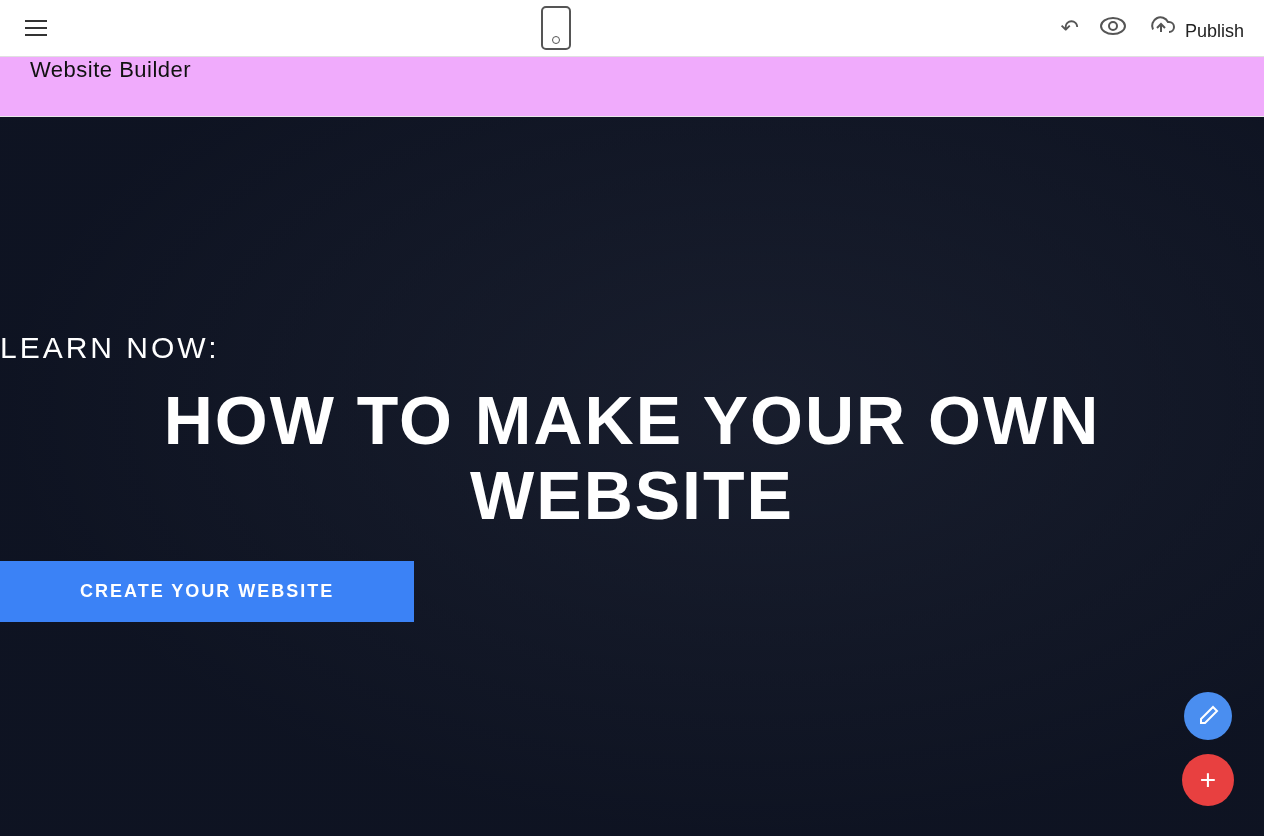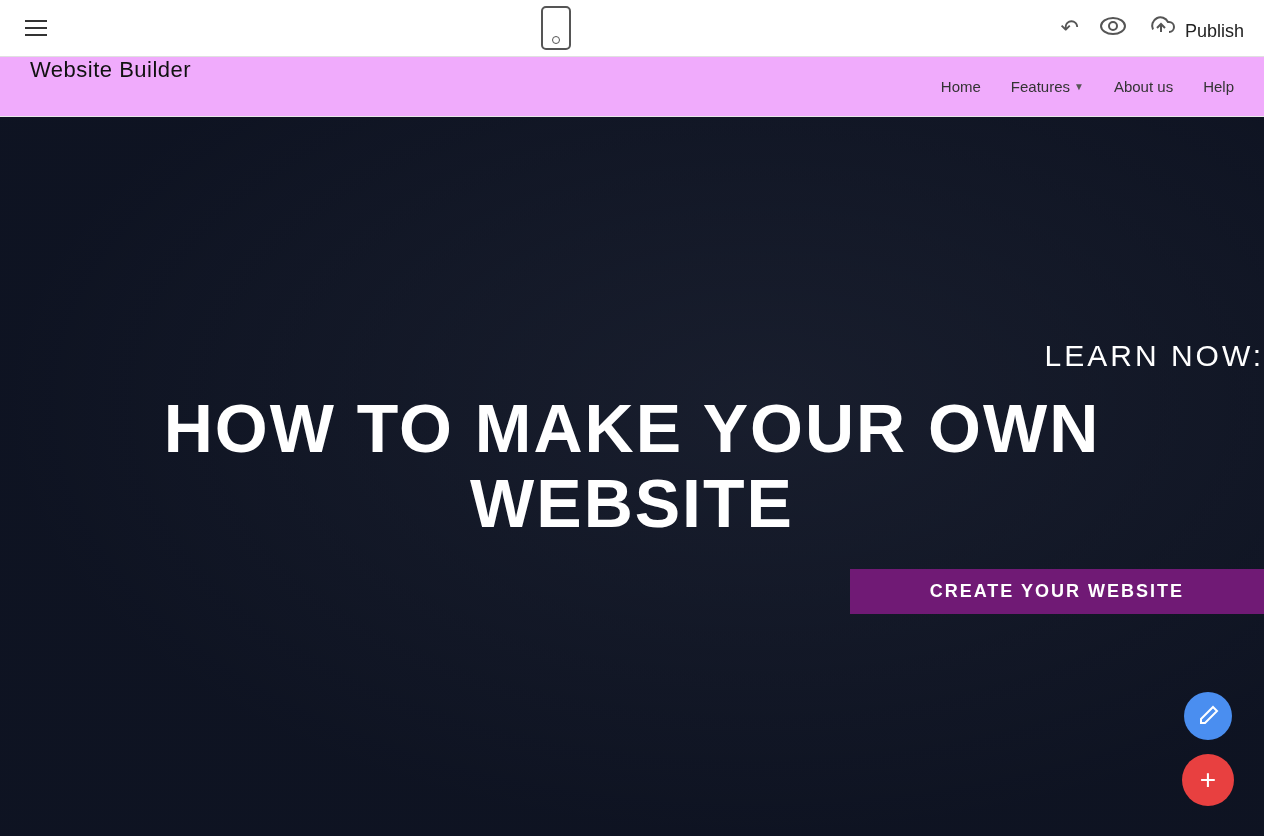--- a/index.html
+++ b/index.html
@@ -103,33 +103,33 @@
       content: '';
       position: absolute;
       left: 20%; top: 55%; width: 40%; height: 35%;
       background: linear-gradient(135deg, #eee 0%, #ddd 30%, #ccc 60%, #bbb 100%);
       border-radius: 8px;
       opacity: 0.6;
       transform: rotate(-5deg);
     }
     .hero-content {
       position: relative; z-index: 2;
-      display: flex; flex-direction: column; align-items: flex-end; gap: 18px;
+      display: flex; flex-direction: column; align-items: flex-start; gap: 18px;
       text-align: center;
     }
     .hero-sub {
       font-size: 30px; color: #fff; letter-spacing: 3px; font-weight: 400;
     }
     .hero-main {
       font-size: 68px; color: #fff; font-weight: 900; letter-spacing: 2px; line-height: 1.1;
       text-transform: uppercase;
     }
     .hero-cta {
-      background: #701a75; color: #fff; border: none;
-      padding: 12px 80px; font-size: 18px; font-weight: 700;
+      background: #3b82f6; color: #fff; border: none;
+      padding: 20px 80px; font-size: 18px; font-weight: 700;
       letter-spacing: 2px; cursor: pointer; margin-top: 10px;
     }
 
     
     .fab-container {
       position: absolute; bottom: 30px; right: 30px; z-index: 10;
       display: flex; flex-direction: column; gap: 14px; align-items: center;
     }
     .fab-edit {
       width: 48px; height: 48px; border-radius: 50%;
@@ -180,35 +180,20 @@
         </svg>
       </span>
       <span>Publish</span>
     </button>
   </div>
 </div>
 
 <div class="preview-bar">
   <div class="site-title">Website Builder</div>
 
-  <nav class="preview-nav">
-    <a href="#">
-      <span>Home</span>
-    </a>
-    <a href="#">
-      <span>Features</span>
-      <span class="arrow">▼</span>
-    </a>
-    <a href="#">
-      <span>About us</span>
-    </a>
-    <a href="#">
-      <span>Help</span>
-    </a>
-  </nav>
 
 </div>
 
 <div class="hero">
   <div class="hero-photo-sim"></div>
   <div class="hero-bg"></div>
 
   <div class="hero-content">
     <div class="hero-sub">LEARN NOW:</div>
     <div class="hero-main">HOW TO MAKE YOUR OWN WEBSITE</div>

